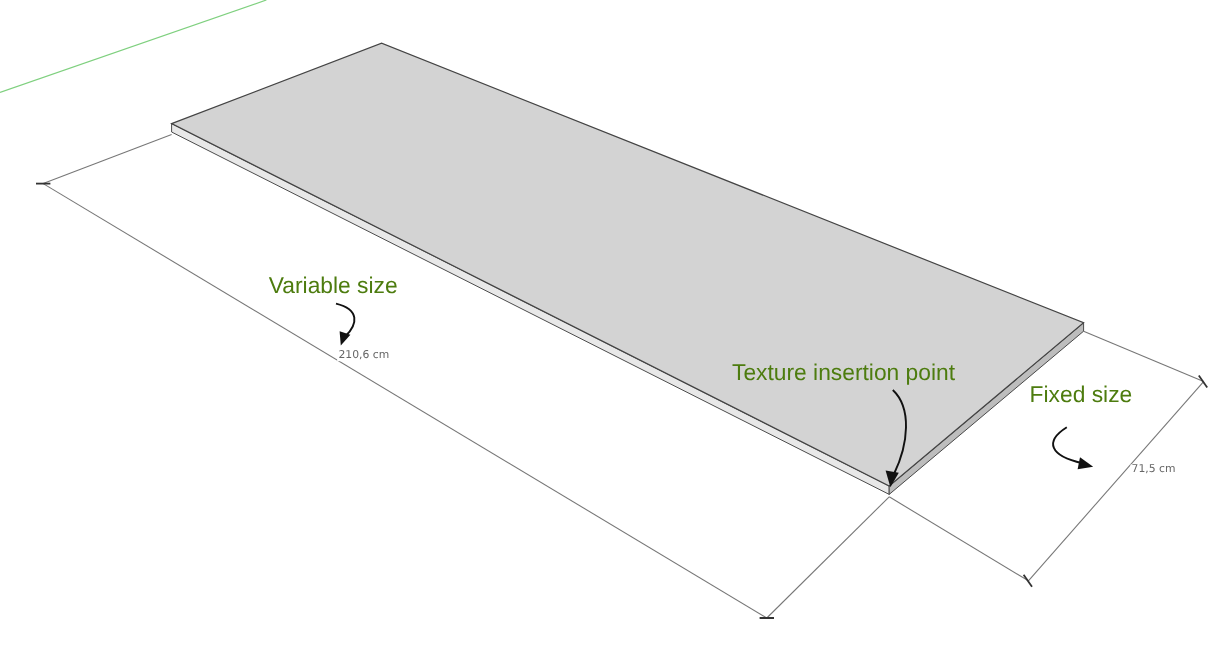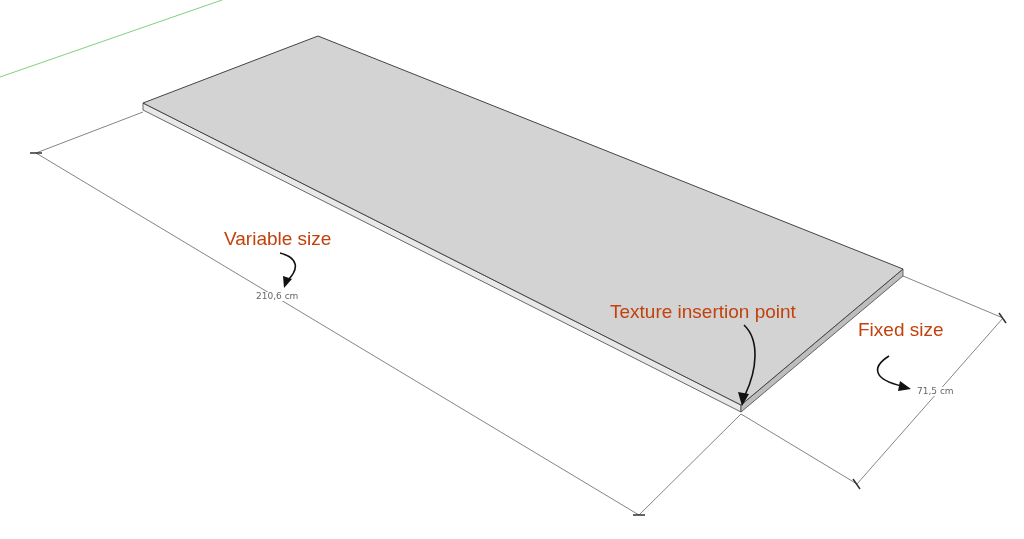--- a/index.html
+++ b/index.html
@@ -1,19 +1,19 @@
 <!DOCTYPE html>
 <html><head>
   <meta charset="utf-8">
   <style>
     html, body { margin: 0; padding: 0; background: #ffffff; }
     body { width: 1024px; height: 539px; overflow: hidden; position: relative; font-family: "Liberation Sans", sans-serif; }
     #scene { position: absolute; left: 0; top: 0; width: 1024px; height: 539px; }
-    .annotation { position: absolute; color: #c2410c; font-family: "Liberation Sans", sans-serif; font-size: 19px; white-space: nowrap; line-height: 1; }
-    .dim-label { position: absolute; color: #666666; font-family: "DejaVu Sans", sans-serif; font-size: 9px; white-space: nowrap; line-height: 1; background: #ffffff; padding: 0 1px; }
+    .annotation { position: absolute; color: #4d7c0f; font-family: "Liberation Sans", sans-serif; font-size: 19px; white-space: nowrap; line-height: 1; }
+    .dim-label { position: absolute; color: #666666; font-family: "DejaVu Sans", sans-serif; font-size: 9px; white-space: nowrap; line-height: 1; background: #ffffff; padding: 0 1px; margin-left: 26px; }
   </style>
 </head>
 <body>
 
 <svg id="scene" viewBox="0 0 1024 539" xmlns="http://www.w3.org/2000/svg">
 
   <line x1="0" y1="77" x2="222" y2="0" stroke="#7fd07f" stroke-width="1"></line>
 
   <line x1="143" y1="112" x2="36" y2="153" stroke="#777" stroke-width="0.9"></line>
   <line x1="741" y1="414" x2="639" y2="515" stroke="#777" stroke-width="0.9"></line>

